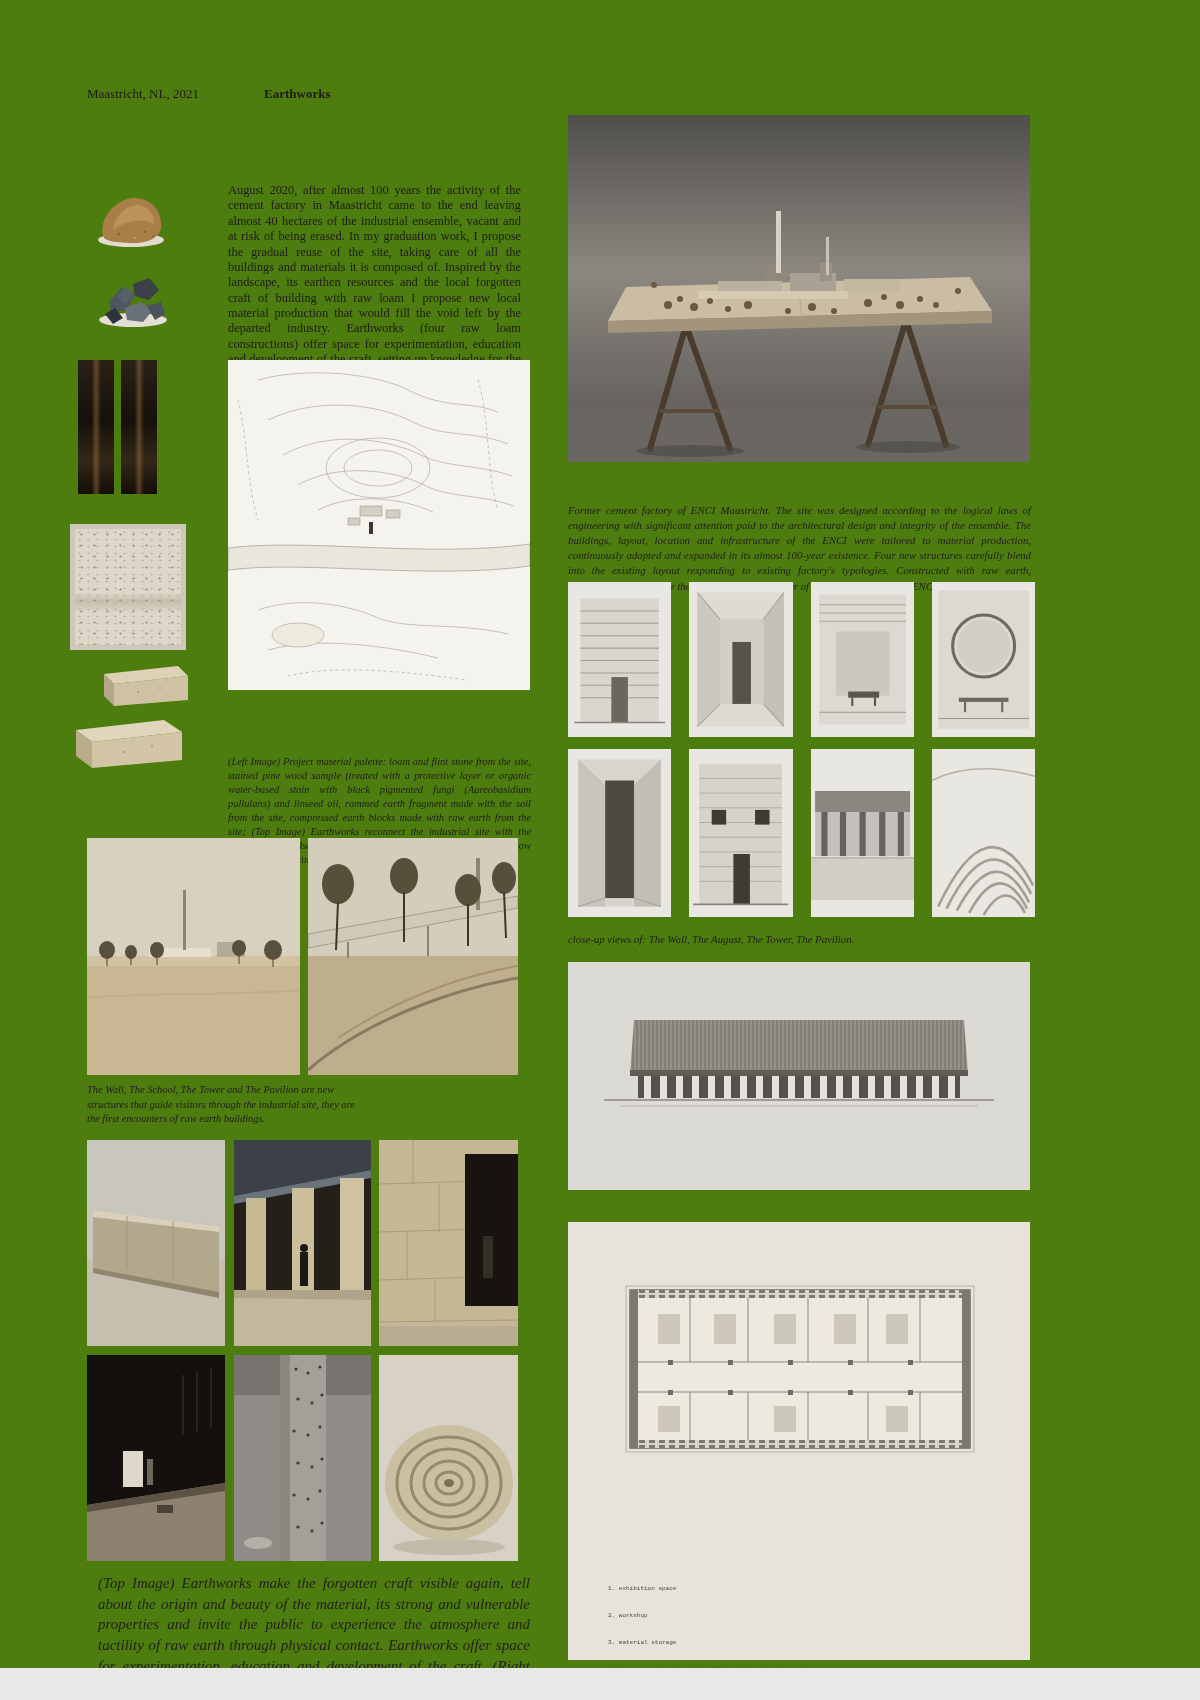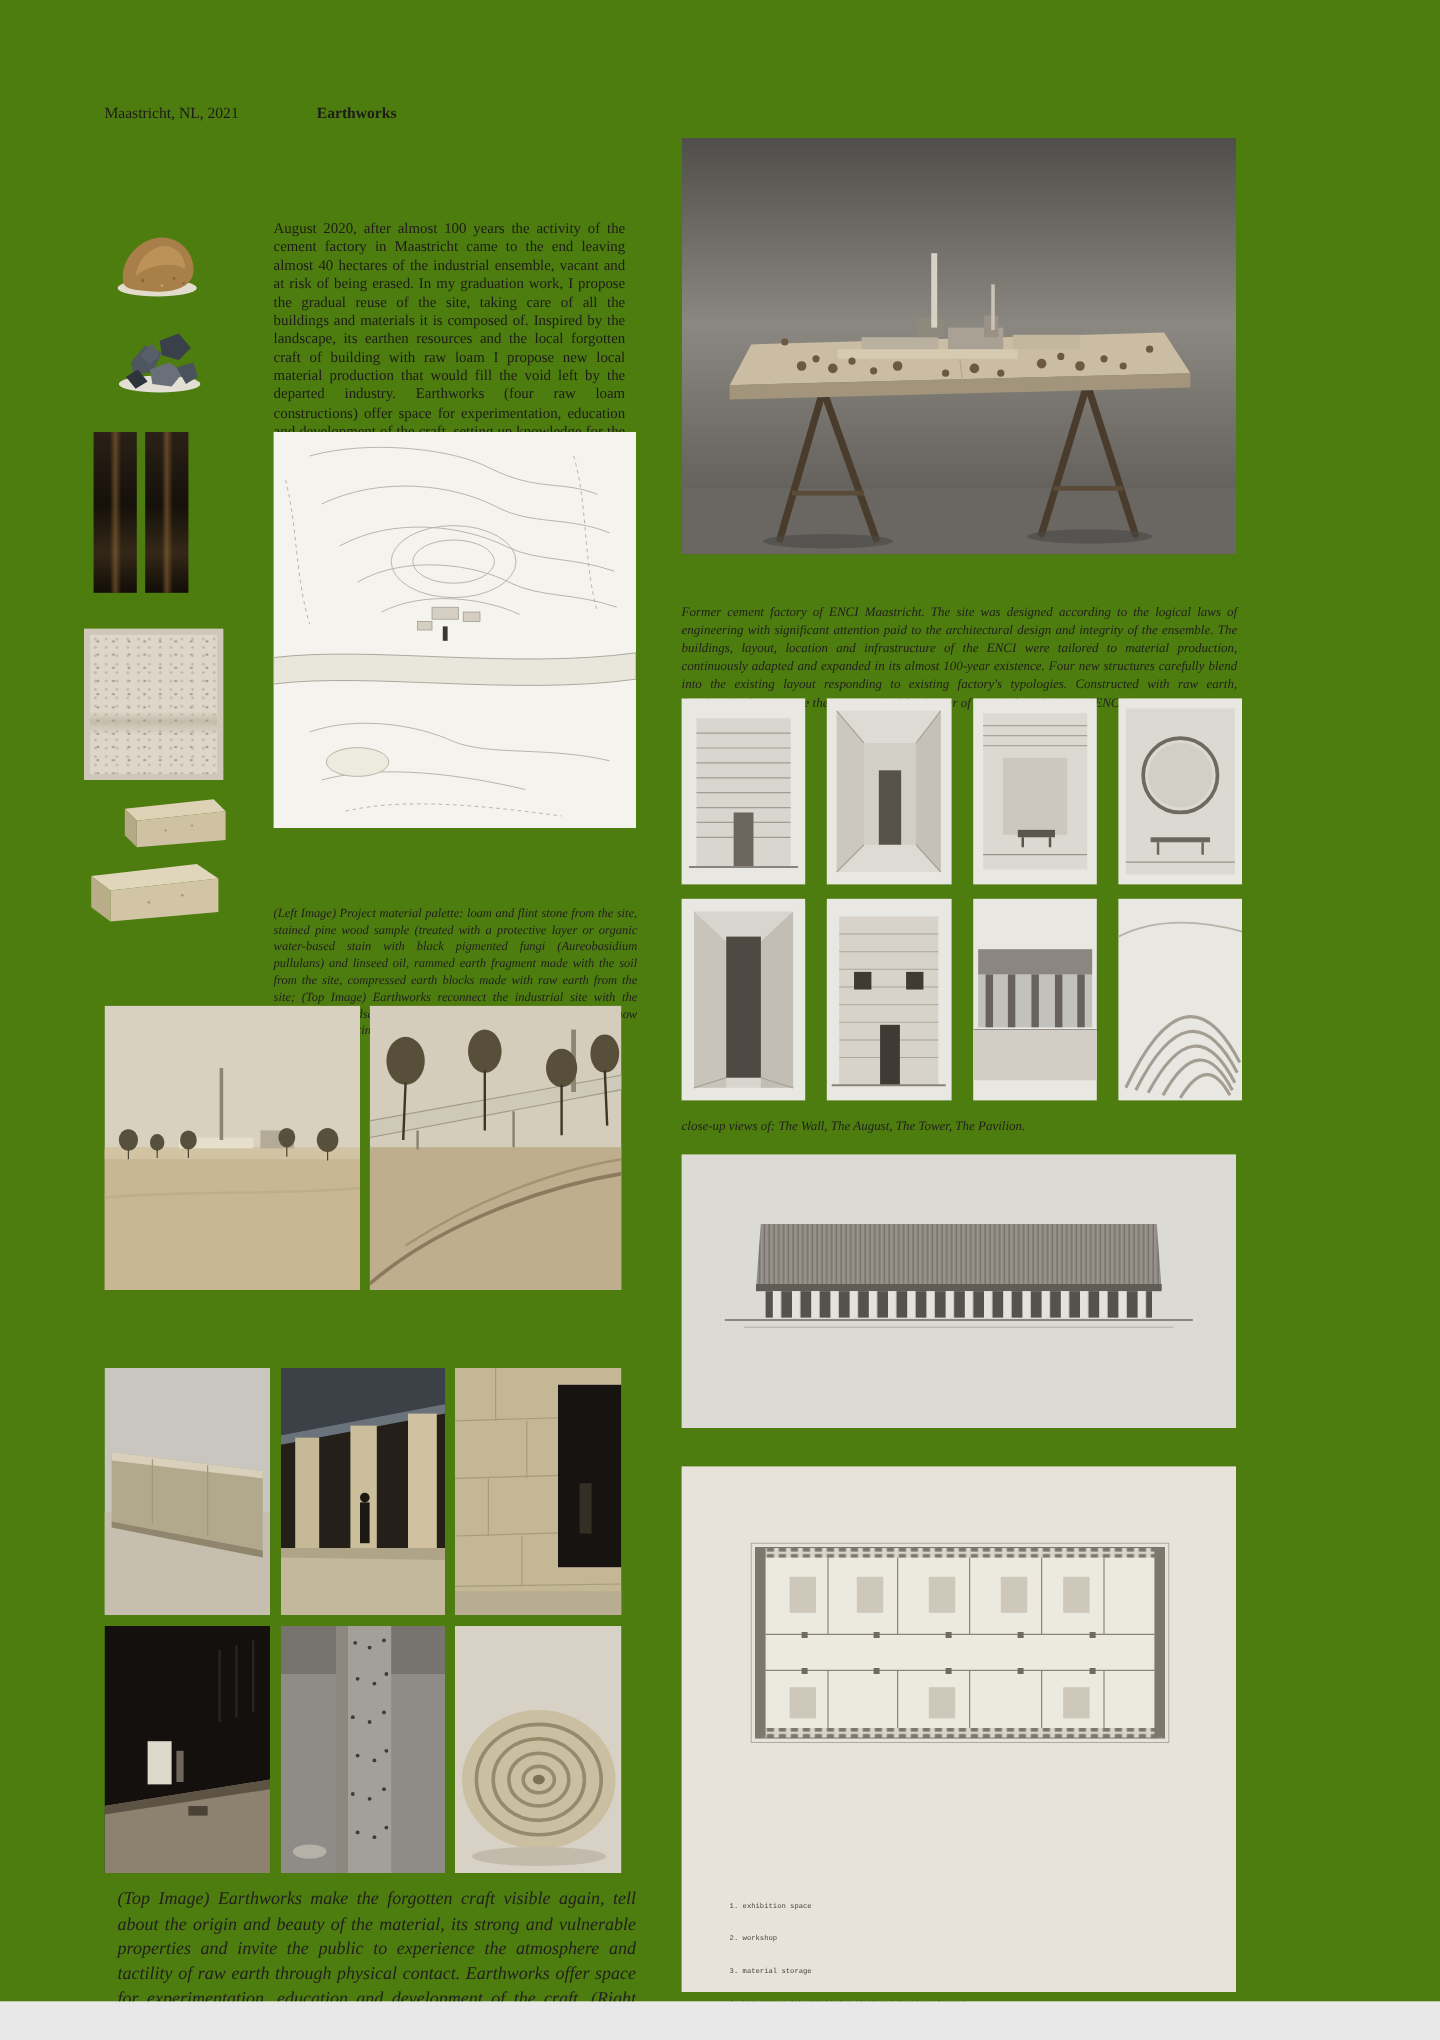--- a/index.html
+++ b/index.html
@@ -196,20 +196,21 @@
         <line x1="30" y1="64" x2="28" y2="112"></line>
           <line x1="96" y1="54" x2="96" y2="104"></line>
         <line x1="160" y1="66" x2="160" y2="108"></line>
           <line x1="196" y1="54" x2="198" y2="100"></line>
       </g>
       <path d="M210,140 C150,150 60,180 0,232" stroke="#8a7a5e" stroke-width="3" fill="none"></path>
       <path d="M210,128 C160,136 90,160 30,200" stroke="#a59270" stroke-width="2" fill="none"></path>
     </svg>
   </div>
 
+  <div class="abs cap cap-structures">The Wall, The School, The Tower and The Pavilion are new structures that guide visitors through the industrial site, they are the first encounters of raw earth buildings.</div>
 
   <div class="abs pA ph">
     <svg viewBox="0 0 138 206" preserveAspectRatio="none">
       <rect width="138" height="206" fill="#c9c6c0"></rect>
       <rect y="120" width="138" height="86" fill="#c6beae"></rect>
       <polygon points="6,70 132,86 132,152 6,128" fill="#b2a88c"></polygon>
       <polygon points="6,70 132,86 132,92 6,77" fill="#d8d0ba"></polygon>
       <polygon points="6,128 132,152 132,158 6,133" fill="#8f866d"></polygon>
       <line x1="40" y1="76" x2="40" y2="130" stroke="#a2977b" stroke-width="1"></line>
       <line x1="86" y1="81" x2="86" y2="140" stroke="#a2977b" stroke-width="1"></line>

